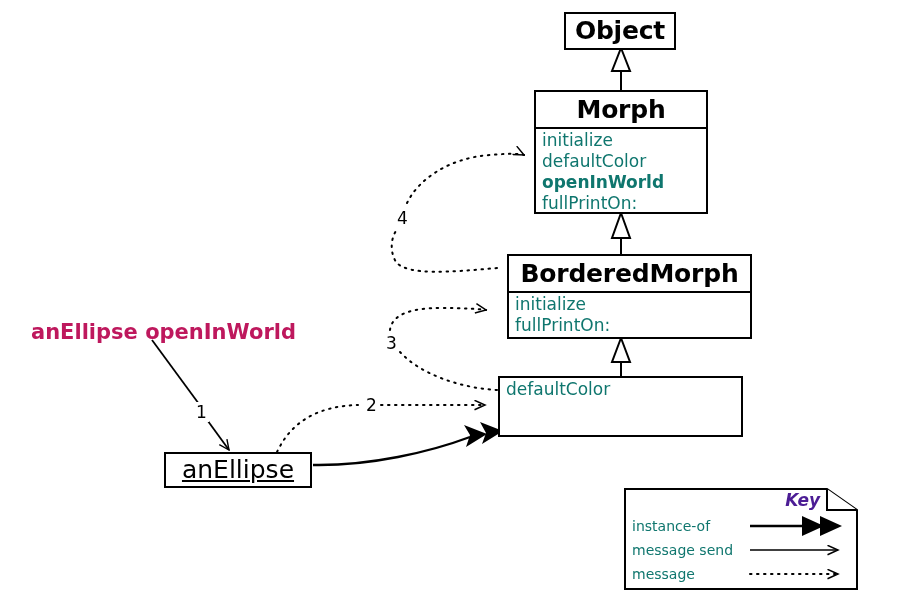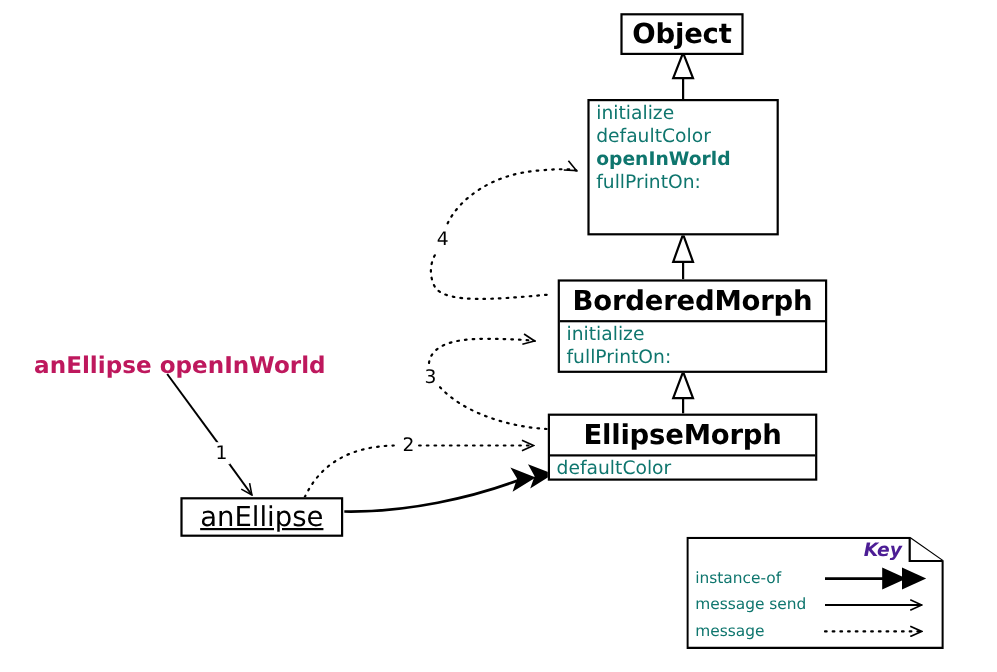--- a/index.html
+++ b/index.html
@@ -202,38 +202,38 @@
       <path d="M497,268 C450,272 408,276 396,262 C390,252 390,238 398,228" fill="none" stroke="#000" stroke-width="2" stroke-dasharray="1.5 5.5" stroke-linecap="round"></path>
       <path d="M407,203 C418,180 448,158 490,155 C512,153 522,154 524,155" fill="none" stroke="#000" stroke-width="2" stroke-dasharray="1.5 5.5" stroke-linecap="round" marker-end="url(#m-open-thin)"></path>
     </g>
   </svg>
 
   <div class="uml-box" id="box-object">
     <div class="uml-name">Object</div>
   </div>
 
   <div class="uml-box" id="box-morph">
+    <div class="uml-name with-rule">Morph</div>
     <div class="uml-attrs">
       <div class="uml-attr">initialize</div>
       <div class="uml-attr">defaultColor</div>
       <div class="uml-attr bold">openInWorld</div>
       <div class="uml-attr">fullPrintOn:</div>
     </div>
   </div>
 
   <div class="uml-box" id="box-bordered">
     <div class="uml-name with-rule">BorderedMorph</div>
     <div class="uml-attrs">
       <div class="uml-attr">initialize</div>
       <div class="uml-attr">fullPrintOn:</div>
     </div>
   </div>
 
   <div class="uml-box" id="box-ellipse">
-    <div class="uml-name with-rule">EllipseMorph</div>
     <div class="uml-attrs">
       <div class="uml-attr">defaultColor</div>
     </div>
   </div>
 
   <div id="box-instance">
     <div class="inst-name">anEllipse</div>
   </div>
 
   <div class="free-label" id="label-msg">anEllipse openInWorld</div>

